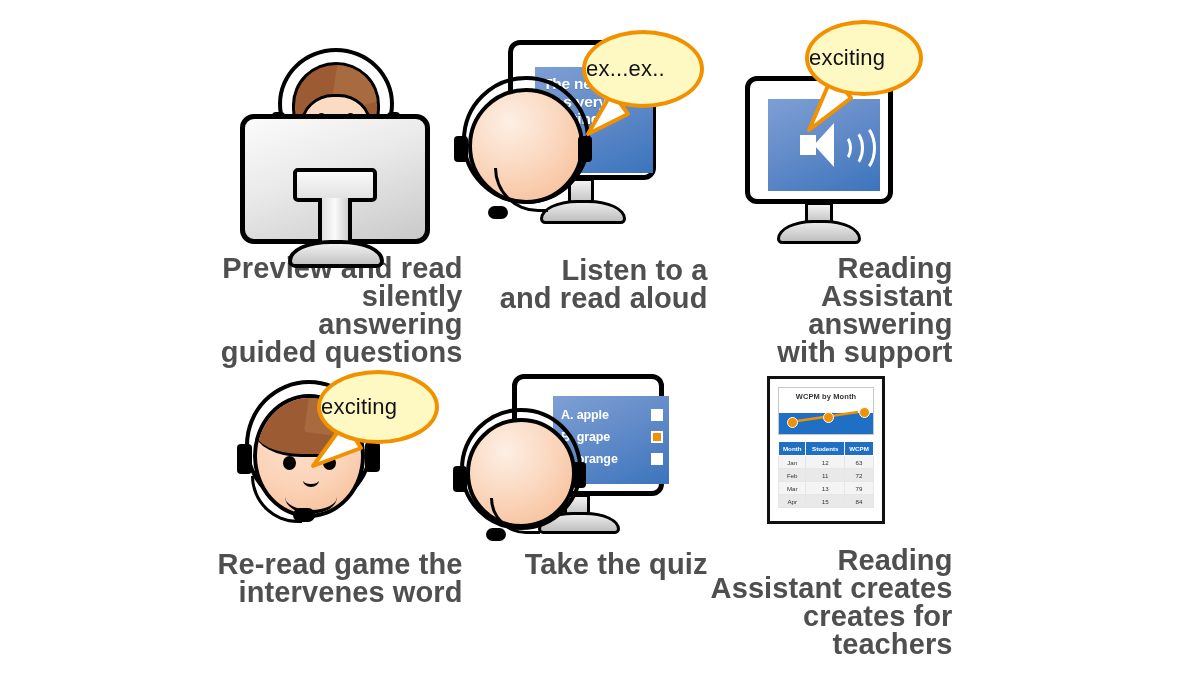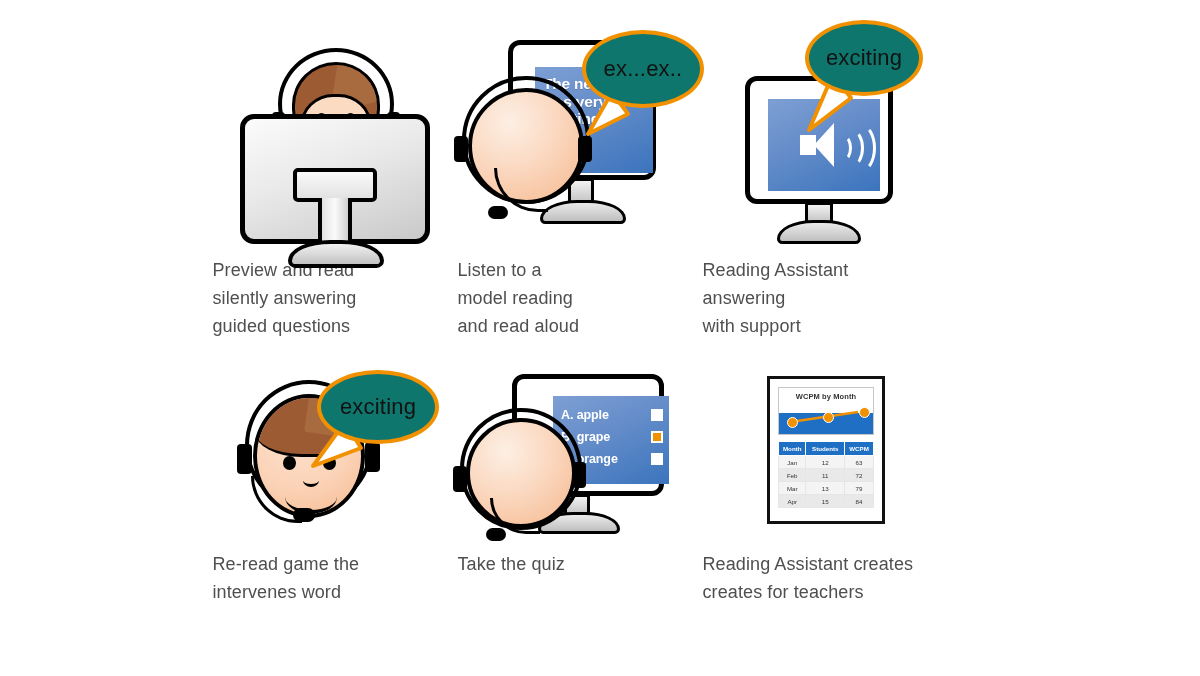--- a/index.html
+++ b/index.html
@@ -15,26 +15,27 @@
   .grid{
     position:absolute;left:215px;top:18px;
     width:770px;height:640px;
     display:grid;
     grid-template-columns:245px 245px 245px;
     grid-template-rows:348px 292px;
   }
   .step{position:relative;display:flex;flex-direction:column;align-items:center;}
   .art{position:relative;width:245px;height:238px;}
   .caption{
-    text-align:left;
-    font-size:18px;
+    text-align:right;
+    font-size:29px;
     line-height:28px;
     color:#4f4f4f;
     letter-spacing:.1px;
     width:250px;
+    font-weight:bold;
   }
   .step.r2 .art{height:180px;}
   .step.r2 .caption{margin-top:4px;}
 
   
   .mon-frame{
     position:absolute;
     border:5px solid #000;
     border-radius:12px;
     background:#fff;
@@ -213,22 +214,22 @@
   }
   .rep-table td{
     font-size:6.2px;color:#333;text-align:center;padding:2.5px 0;
     border:1px solid #e6e6e6;
   }
   .rep-table tr:nth-child(odd) td{background:#f4f4f4;}
   .rep-table tr:nth-child(even) td{background:#e9e9e9;}
 
   
   .bubble{
-    position:absolute;background:#0f766e;border:4px solid #f29100;border-radius:50%;
-    display:flex;align-items:center;justify-content:center;
+    position:absolute;background:#fef9c3;border:4px solid #f29100;border-radius:50%;
+    display:flex;align-items:center;justify-content:flex-start;
     color:#111;box-sizing:border-box;z-index:6;
   }
   .bub-text{font-size:22px;letter-spacing:.2px;}
   .tail{position:absolute;z-index:5;}
   .b2{left:122px;top:12px;width:122px;height:78px;}
   .b3{left:100px;top:2px;width:118px;height:76px;}
   .b4{left:102px;top:4px;width:122px;height:74px;}
 </style>
 </head>
 <body>
@@ -281,21 +282,20 @@
         <div class="hb-ear s2-ear-r"></div>
         <div class="hb-boom s2-boom"></div>
         <div class="hb-mic s2-mic"></div>
 
         <div class="bubble b2">
           <span class="bub-text">ex...ex..</span>
         </div>
       </div>
       <div class="caption">
         <div>Listen to a</div>
-        <div>model reading</div>
         <div>and read aloud</div>
       </div>
     </div>
 
     <div class="step r1">
       <div class="art">
         <svg class="tail" width="245" height="238" viewBox="0 0 245 238">
           <path d="M128 56 L104 112 L146 80 Z" fill="#ffffff" stroke="#f29100" stroke-width="4" stroke-linejoin="round"></path>
         </svg>
         <div class="mon-frame s3-mon">

